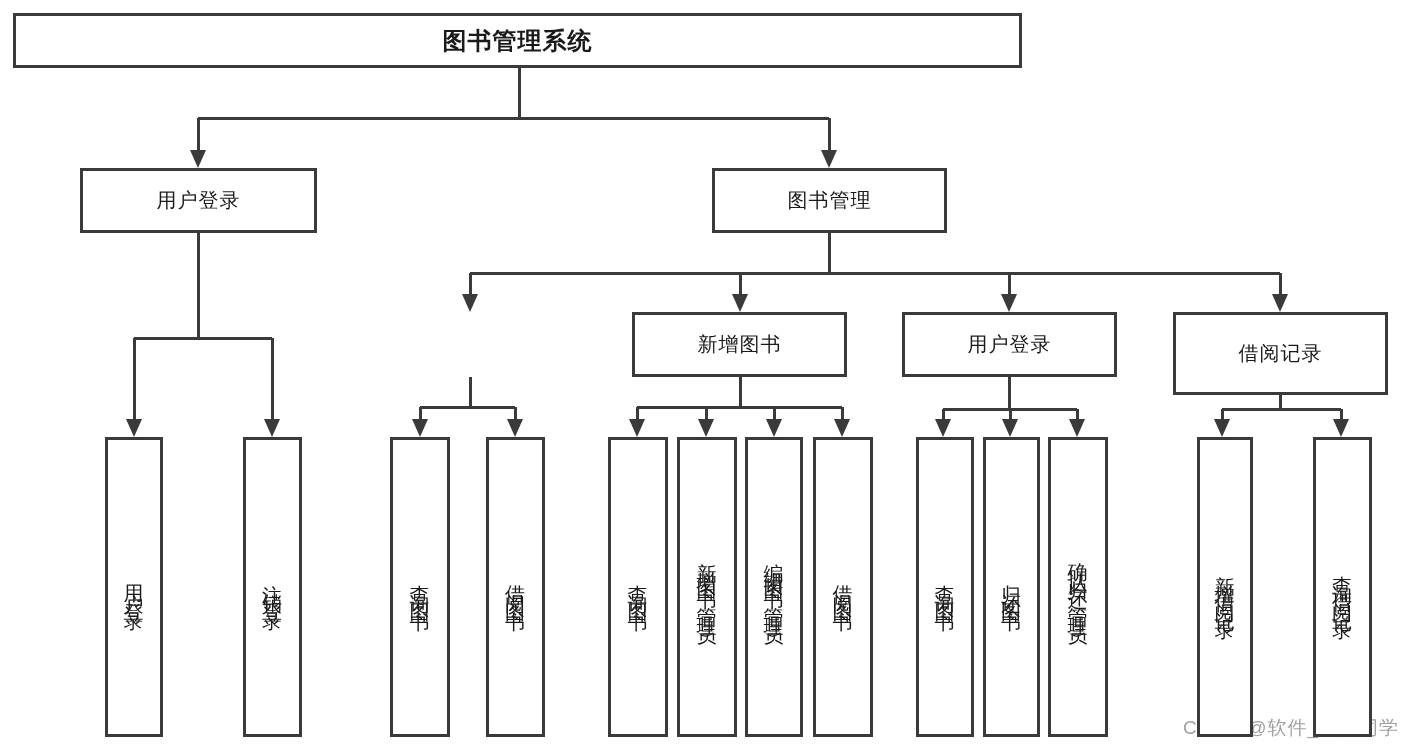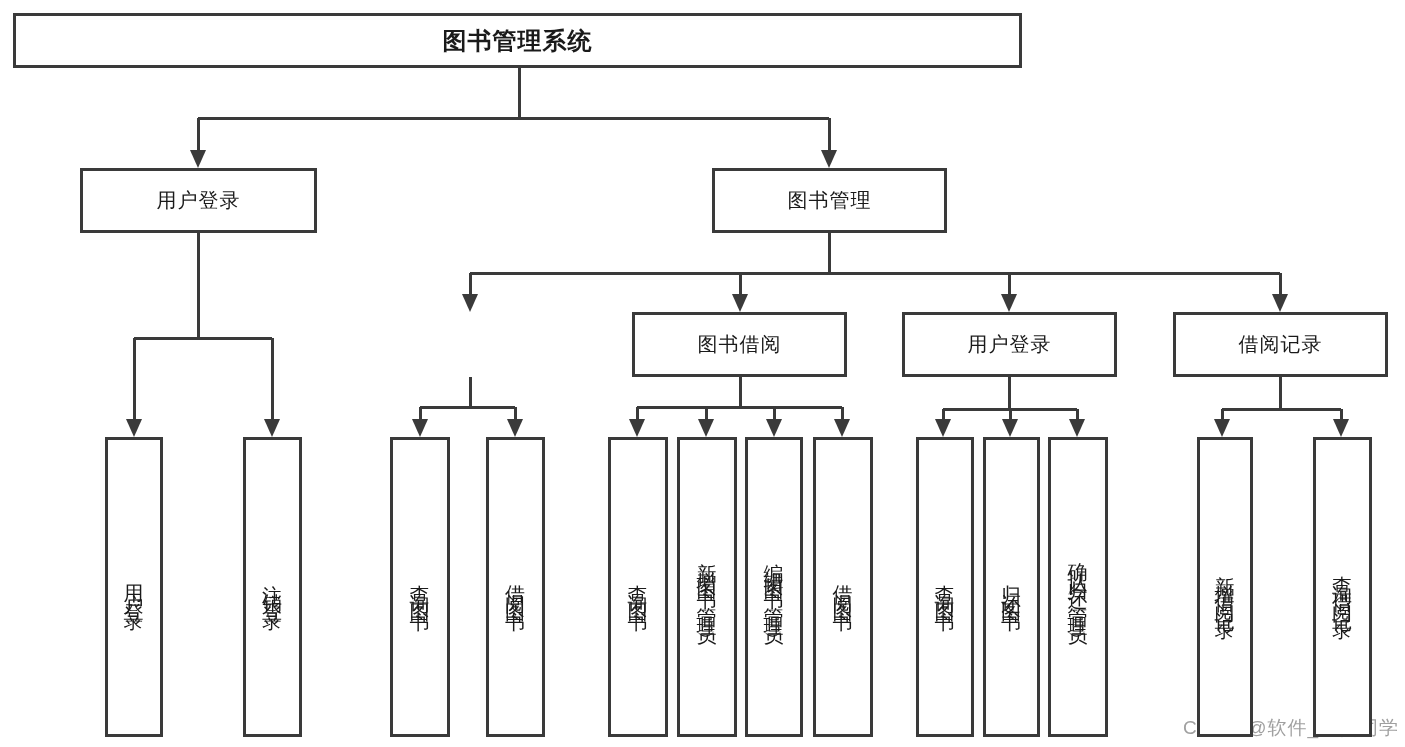--- a/index.html
+++ b/index.html
@@ -120,26 +120,26 @@
     <div class="node horizontal root" style="left: 13px; top: 13px; width: 1009px; height: 55px;">
       <span class="label">图书管理系统</span>
     </div>
     <div class="node horizontal" style="left: 80px; top: 168px; width: 237px; height: 65px;">
       <span class="label">用户登录</span>
     </div>
     <div class="node horizontal" style="left: 712px; top: 168px; width: 235px; height: 65px;">
       <span class="label">图书管理</span>
     </div>
     <div class="node horizontal" style="left: 632px; top: 312px; width: 215px; height: 65px;">
-      <span class="label">图书借阅</span>
+      <span class="label">新增图书</span>
     </div>
     <div class="node horizontal" style="left: 902px; top: 312px; width: 215px; height: 65px;">
       <span class="label">用户登录</span>
     </div>
-    <div class="node horizontal" style="left: 1173px; top: 312px; width: 215px; height: 65px;">
+    <div class="node horizontal" style="left: 1173px; top: 312px; width: 215px; height: 83px;">
       <span class="label">借阅记录</span>
     </div>
     <div class="node vertical" style="left: 105px; top: 437px; width: 58px; height: 300px;">
       <span class="label">用户登录</span>
     </div>
     <div class="node vertical" style="left: 243px; top: 437px; width: 59px; height: 300px;">
       <span class="label">注销登录</span>
     </div>
     <div class="node vertical" style="left: 390px; top: 437px; width: 60px; height: 300px;">
       <span class="label">查询图书</span>

